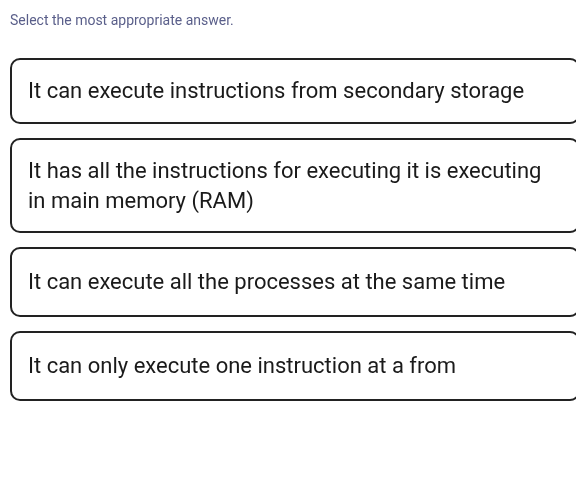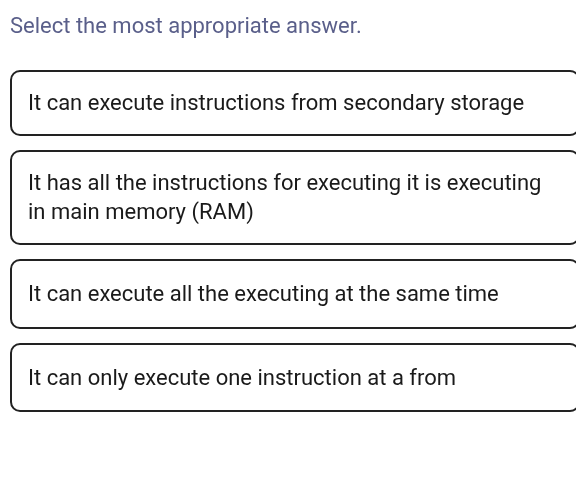--- a/index.html
+++ b/index.html
@@ -19,21 +19,21 @@
       margin-bottom: 28px;
     }
     .question-text {
       color: #5a5f8a;
       font-size: 20.5px;
       line-height: 1.45;
       font-weight: 400;
     }
     .prompt-text {
       color: #5a5f8a;
-      font-size: 22px;
+      font-size: 14px;
       line-height: 1.45;
       font-weight: 400;
       margin-top: 2px;
     }
     .options {
       display: flex;
       flex-direction: column;
       gap: 14px;
     }
     .option {
@@ -62,18 +62,18 @@
 </div>
 
 <div class="options">
   <div class="option">
     <div class="option-label">It can execute instructions from secondary storage</div>
   </div>
   <div class="option">
     <div class="option-label">It has all the instructions for executing it is executing in main memory (RAM)</div>
   </div>
   <div class="option single-line">
-    <div class="option-label">It can execute all the executing at the same time</div>
+    <div class="option-label">It can execute all the processes at the same time</div>
   </div>
   <div class="option single-line">
     <div class="option-label">It can only execute one instruction at a from</div>
   </div>
 </div>
 
 </body></html>

